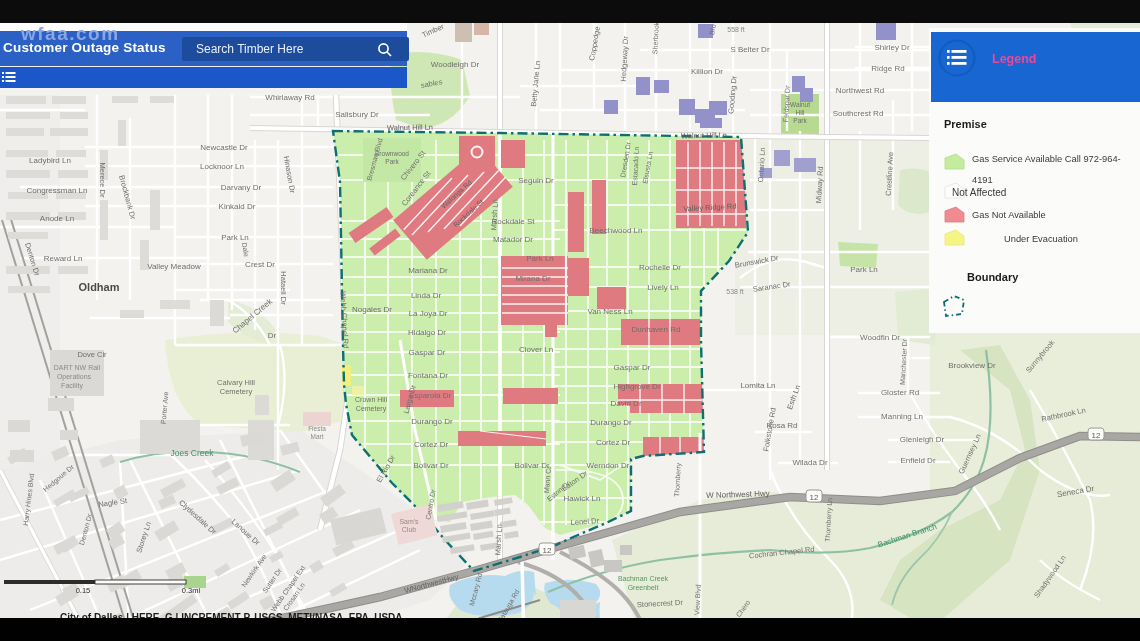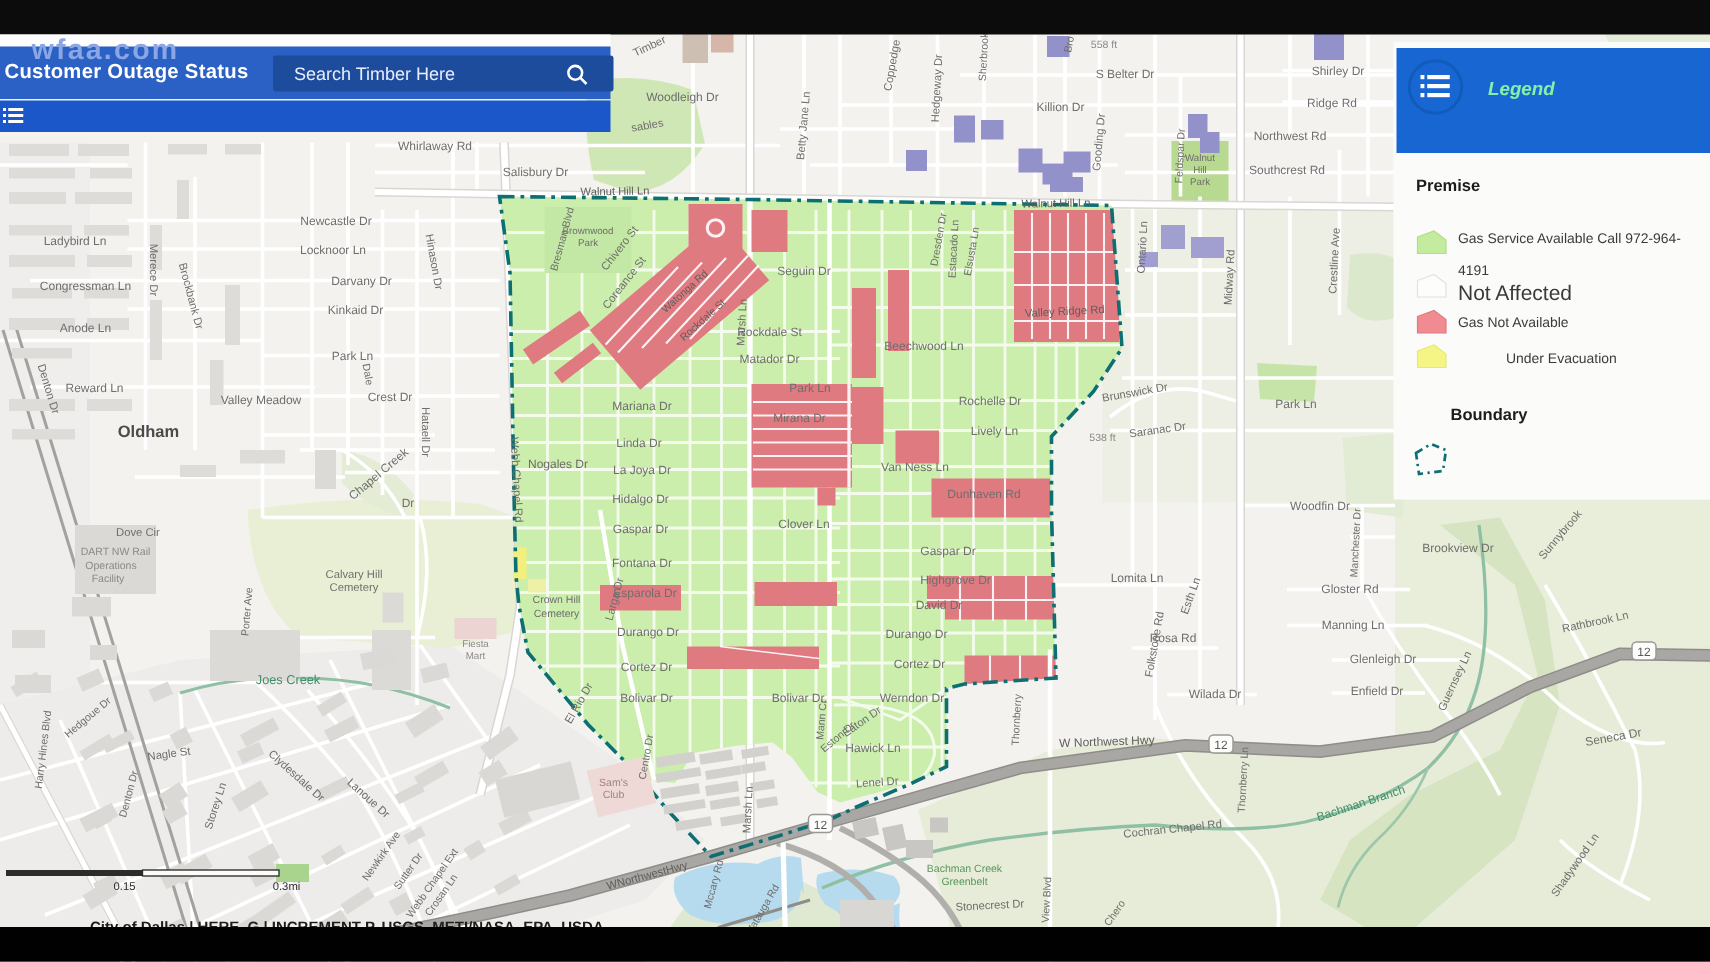--- a/index.html
+++ b/index.html
@@ -872,35 +872,35 @@
 <g fill="#ffffff">
       <rect x="9" y="11" width="2.6" height="2.8"></rect>
       <rect x="13.5" y="11" width="15" height="2.8"></rect>
 <rect x="9" y="17" width="2.6" height="2.8"></rect>
       <rect x="13.5" y="17" width="15" height="2.8"></rect>
 <rect x="9" y="23" width="2.6" height="2.8"></rect>
       <rect x="13.5" y="23" width="15" height="2.8"></rect>
     </g>
   </svg>
 
-<div class="abs" style="left:992px;top:52px;font-size:12.5px;font-weight:bold;color:#86efac;font-style:italic;">Legend</div>
+<div class="abs" style="left:992px;top:52px;font-size:12.5px;font-weight:bold;color:#ec4899;">Legend</div>
 
 <div class="abs" style="left:944px;top:118px;font-size:11px;font-weight:bold;color:#1c1c1a;text-align:right;">Premise</div>
 
 <svg class="abs" style="left:944px;top:153px;" width="21" height="17" viewBox="0 0 21 17">
     <path d="M1,5 L12,1 L20,7 L20,16 L1,16 Z" fill="#c3ec9e" stroke="#b2dd8d" stroke-width="0.8"></path>
   </svg>
 
 <div class="abs" style="left:972px;top:149px;width:152px;font-size:9.3px;color:#3a3a38;line-height:21px;">Gas Service Available Call 972-964-4191</div>
 
 <svg class="abs" style="left:944px;top:182px;" width="21" height="17" viewBox="0 0 21 17">
     <path d="M1,5 L12,1 L20,7 L20,16 L1,16 Z" fill="#fdfdfc" stroke="#e2e2e0" stroke-width="0.8"></path>
   </svg>
 
-<div class="abs" style="left:972px;top:187px;font-size:14px;color:#3a3a38;">Not Affected</div>
+<div class="abs" style="left:952px;top:187px;font-size:10px;color:#3a3a38;">Not Affected</div>
 
 <svg class="abs" style="left:944px;top:206px;" width="21" height="17" viewBox="0 0 21 17">
     <path d="M1,5 L12,1 L20,7 L20,16 L1,16 Z" fill="#ef8b91" stroke="#e27a80" stroke-width="0.8"></path>
   </svg>
 
 <div class="abs" style="left:972px;top:210px;font-size:9.3px;color:#3a3a38;">Gas Not Available</div>
 
 <svg class="abs" style="left:944px;top:229px;" width="21" height="17" viewBox="0 0 21 17">
     <path d="M1,5 L12,1 L20,7 L20,16 L1,16 Z" fill="#f4f584" stroke="#e8e973" stroke-width="0.8"></path>
   </svg>

